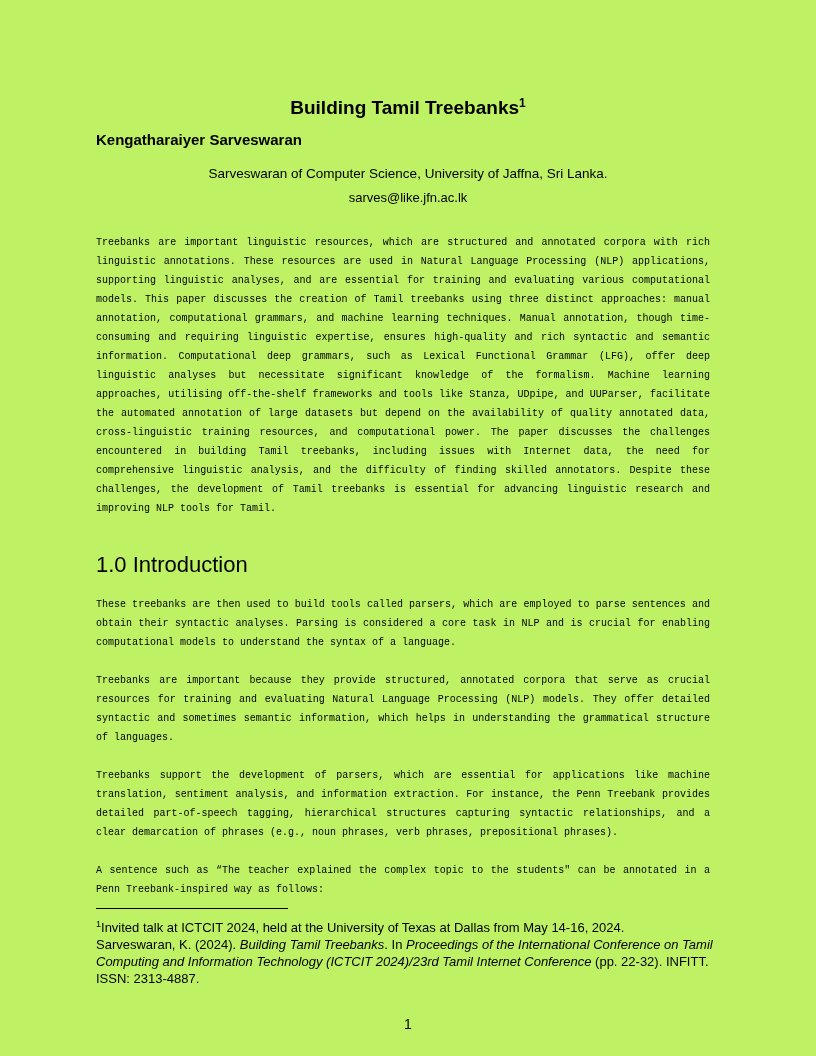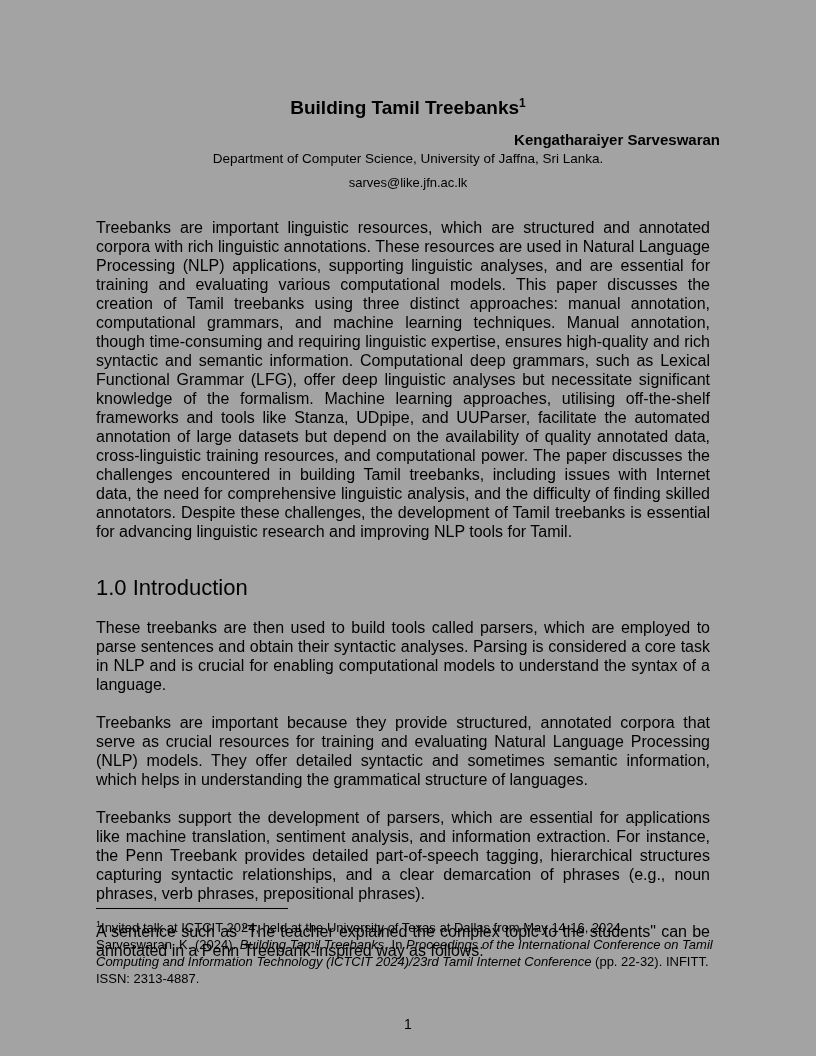--- a/index.html
+++ b/index.html
@@ -1,55 +1,56 @@
 <!DOCTYPE html>
 <html><head>
 <meta charset="utf-8">
 <style>
   html, body { margin: 0; padding: 0; background: #ffffff; }
   .page {
     position: relative;
     width: 816px;
     height: 1056px;
     margin: 0 auto;
-    background: #a3a3a3;
+    background: #bef264;
     box-sizing: border-box;
     padding: 96px 96px 0 96px;
     font-family: "Liberation Sans", sans-serif;
     color: #000000;
     overflow: hidden;
   }
   .title {
     margin: 0 0 10px 0;
     text-align: center;
     font-size: 19px;
     font-weight: bold;
     line-height: 1.2;
   }
   .title sup { font-size: 12px; font-weight: bold; }
   .author {
-    text-align: right;
+    text-align: left;
     font-size: 15px;
     font-weight: bold;
-    margin: 0 0 0 0;
+    margin: 0 0 15px 0;
     line-height: 1.35;
   }
   .affil {
     text-align: center;
     font-size: 13.5px;
     margin: 0 0 5px 0;
     line-height: 1.4;
   }
   .email { font-size: 13px; margin-bottom: 0; }
   .body-block { margin-top: 26px; }
   .para {
-    font-size: 16px;
+    font-size: 10px;
     line-height: 19px;
     text-align: justify;
     margin: 0 10px 19px 0;
+    font-family: Liberation Mono, monospace;
   }
   .abstract { margin-bottom: 0; }
   .section-heading {
     font-size: 22px;
     font-weight: normal;
     margin: 34px 0 16px 0;
     line-height: 1.2;
   }
   .footnote-block {
     position: absolute;
@@ -78,21 +79,21 @@
   }
 </style>
 </head>
 <body>
 
 <div class="page">
 
   <header>
     <h1 class="title"><span>Building Tamil Treebanks</span><sup>1</sup></h1>
     <div class="author">Kengatharaiyer Sarveswaran</div>
-    <div class="affil">Department of Computer Science, University of Jaffna, Sri Lanka.</div>
+    <div class="affil">Sarveswaran of Computer Science, University of Jaffna, Sri Lanka.</div>
     <div class="affil email">sarves@like.jfn.ac.lk</div>
   </header>
 
   <main class="body-block">
     <p class="para abstract">Treebanks are important linguistic resources, which are structured and annotated corpora with rich linguistic annotations. These resources are used in Natural Language Processing (NLP) applications, supporting linguistic analyses, and are essential for training and evaluating various computational models. This paper discusses the creation of Tamil treebanks using three distinct approaches: manual annotation, computational grammars, and machine learning techniques. Manual annotation, though time-consuming and requiring linguistic expertise, ensures high-quality and rich syntactic and semantic information. Computational deep grammars, such as Lexical Functional Grammar (LFG), offer deep linguistic analyses but necessitate significant knowledge of the formalism. Machine learning approaches, utilising off-the-shelf frameworks and tools like Stanza, UDpipe, and UUParser, facilitate the automated annotation of large datasets but depend on the availability of quality annotated data, cross-linguistic training resources, and computational power. The paper discusses the challenges encountered in building Tamil treebanks, including issues with Internet data, the need for comprehensive linguistic analysis, and the difficulty of finding skilled annotators. Despite these challenges, the development of Tamil treebanks is essential for advancing linguistic research and improving NLP tools for Tamil.</p>
 
     <h2 class="section-heading">1.0 Introduction</h2>
 
     <p class="para">These treebanks are then used to build tools called parsers, which are employed to parse sentences and obtain their syntactic analyses. Parsing is considered a core task in NLP and is crucial for enabling computational models to understand the syntax of a language.</p>
     <p class="para">Treebanks are important because they provide structured, annotated corpora that serve as crucial resources for training and evaluating Natural Language Processing (NLP) models. They offer detailed syntactic and sometimes semantic information, which helps in understanding the grammatical structure of languages.</p>

